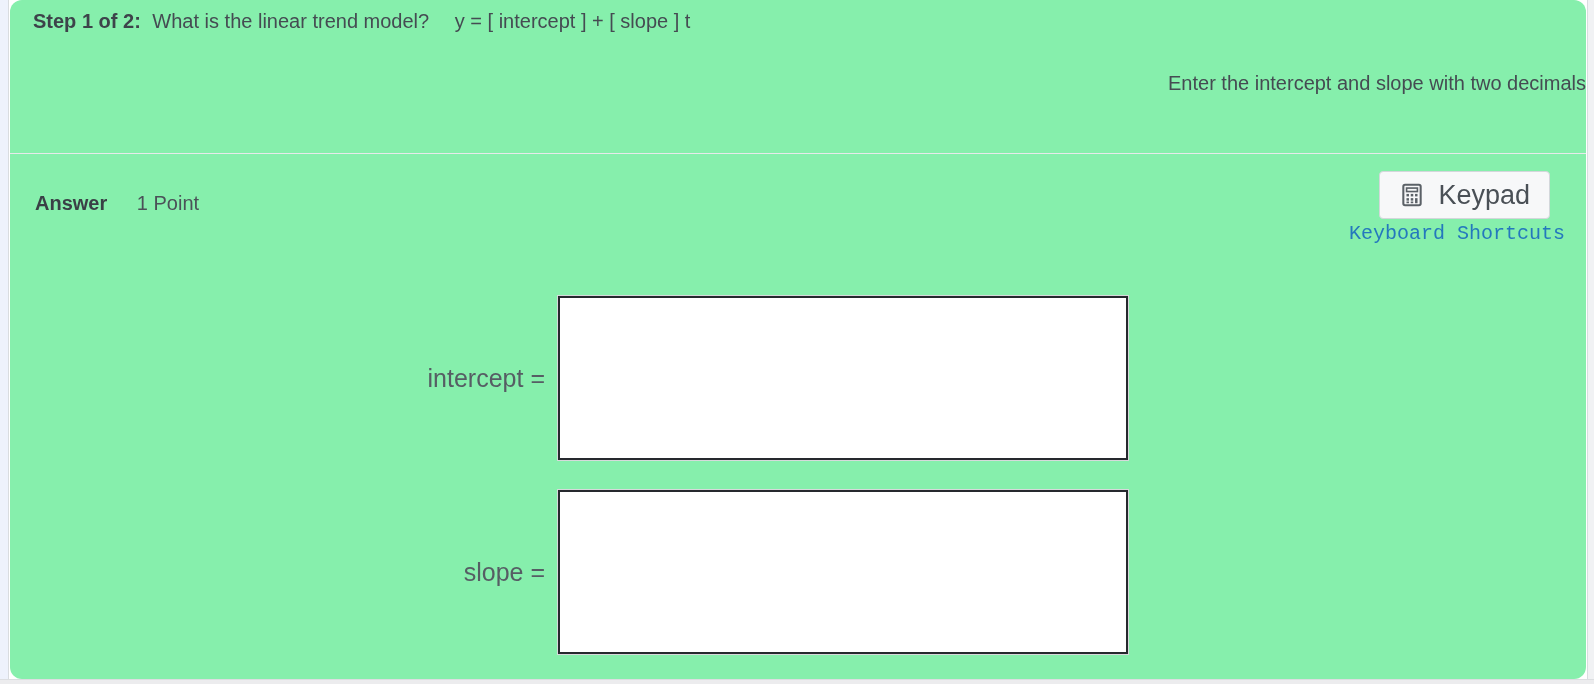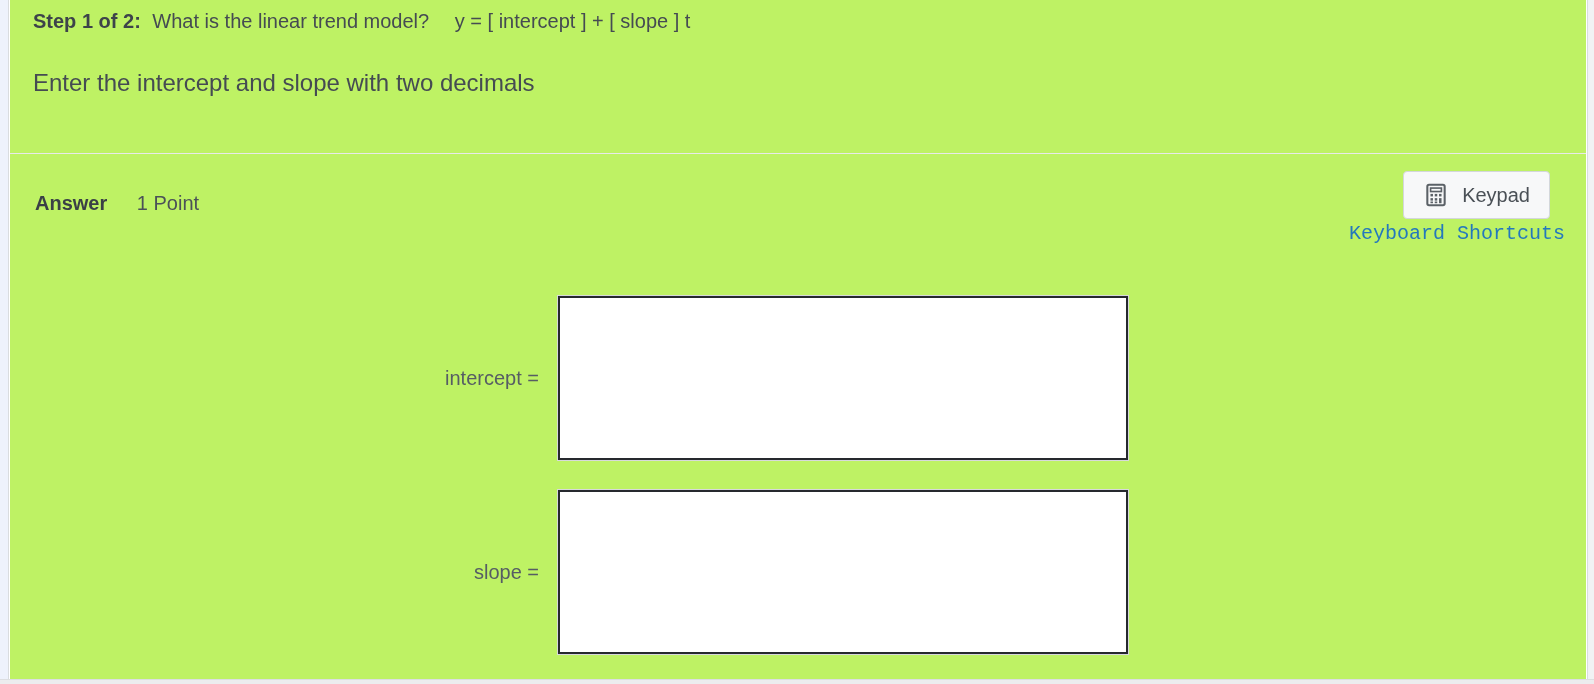--- a/index.html
+++ b/index.html
@@ -27,40 +27,42 @@
   }
   .bottom-gutter {
     position: absolute; left: 0; right: 0; bottom: 0;
     height: 5px;
     background: #ececee;
     border-top: 1px solid #dcdee1;
     z-index: 6;
   }
   .panel {
     position: absolute; left: 10px; right: 8px; top: 0; bottom: 5px;
-    background: #bef264;
+    background: #86efac;
+    border-radius: 12px;
   }
   
   .question-block { padding: 8px 0 0 23px; }
   .q-line {
     margin: 0;
     font-size: 20px;
     line-height: 26px;
     color: #454b52;
     white-space: nowrap;
   }
   .q-step { font-weight: bold; color: #3d434a; }
   .q-text { margin-left: 6px; }
   .q-formula { margin-left: 20px; }
   .instruction {
     margin: 0;
     padding-top: 36px;
-    font-size: 24px;
+    font-size: 20px;
     line-height: 26px;
     color: #454b52;
+    text-align: right;
   }
   .divider {
     position: absolute;
     top: 153px; left: 0; right: 0;
     border-top: 1px solid #e8e9eb;
   }
   
   .answer-left {
     position: absolute;
     top: 192px; left: 25px;
@@ -73,21 +75,21 @@
     top: 171px; right: 36px;
     height: 48px;
     display: flex;
     align-items: center;
     gap: 13px;
     padding: 0 19px;
     background: #f7f8f9;
     border: 1px solid #d3d7db;
     border-radius: 4px;
     font-family: "Liberation Sans", sans-serif;
-    font-size: 20px;
+    font-size: 27px;
     color: #4a5056;
     cursor: pointer;
   }
   .keypad-btn svg { display: block; }
   .kb-link {
     position: absolute;
     top: 222px; right: 21px;
     font-size: 20px;
     color: #2478bd;
     text-decoration: none;
@@ -100,22 +102,22 @@
     position: absolute;
     left: 0;
     display: flex;
     align-items: center;
   }
   .input-row.row-intercept { top: 0; }
   .input-row.row-slope { top: 194px; }
   .input-label {
     width: 548px;
     text-align: right;
-    padding-right: 19px;
-    font-size: 20px;
+    padding-right: 13px;
+    font-size: 25px;
     color: #565d64;
     white-space: nowrap;
   }
   .answer-box {
     width: 570px;
     height: 164px;
     background: #ffffff;
     border: 2px solid #26292e;
     outline: 1px solid #d7d9db;
     border-radius: 0;

